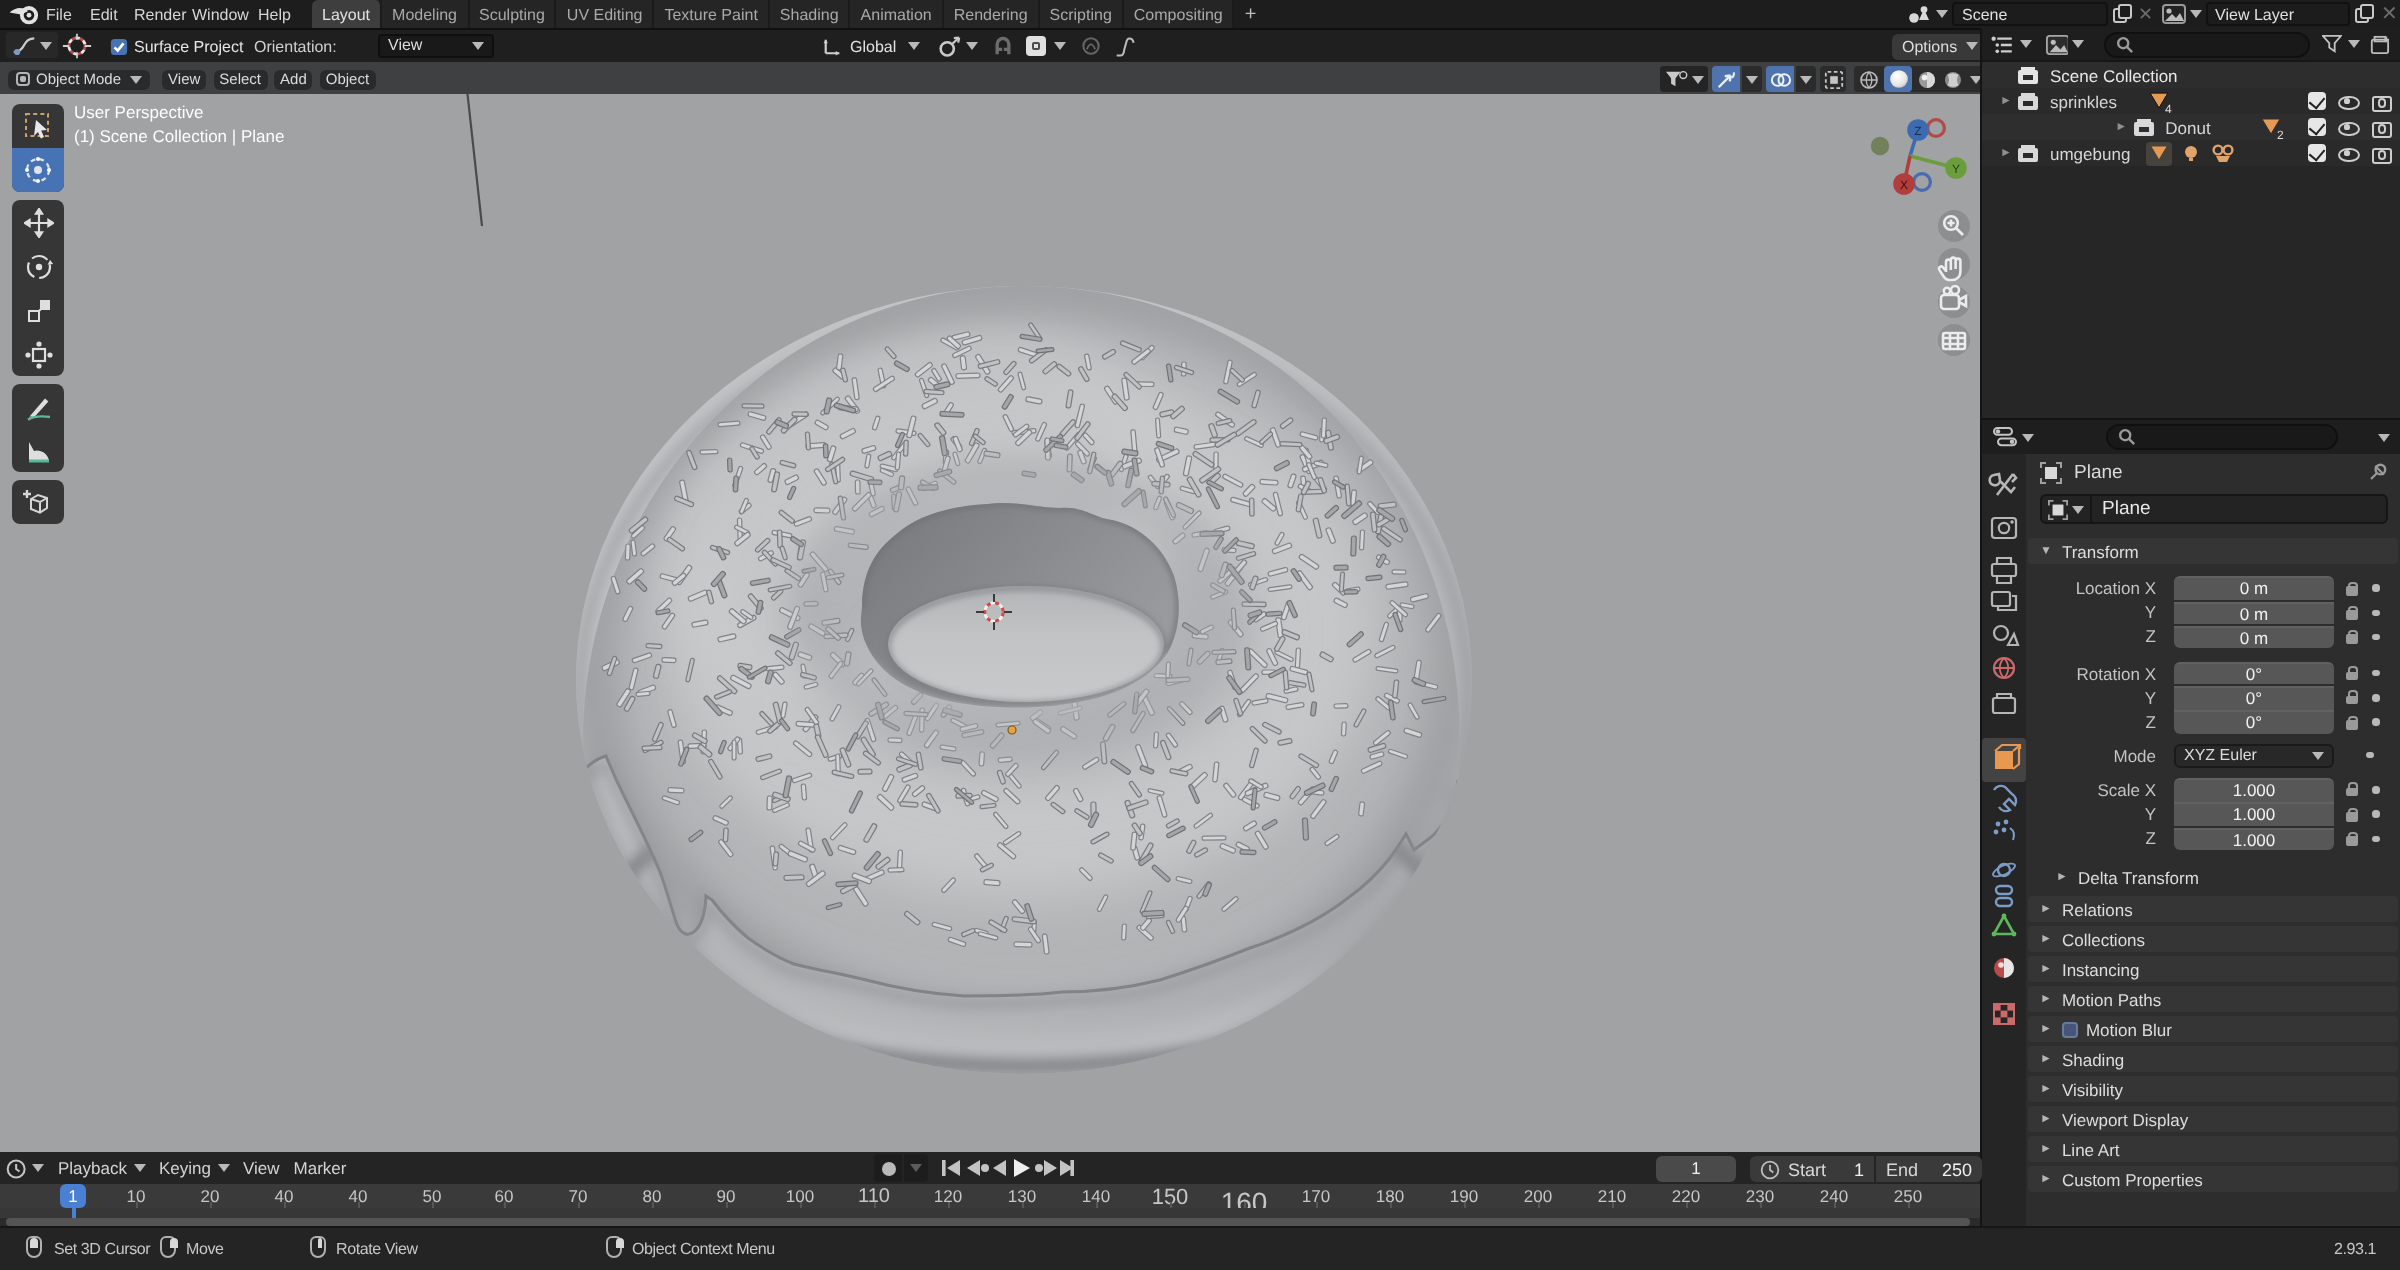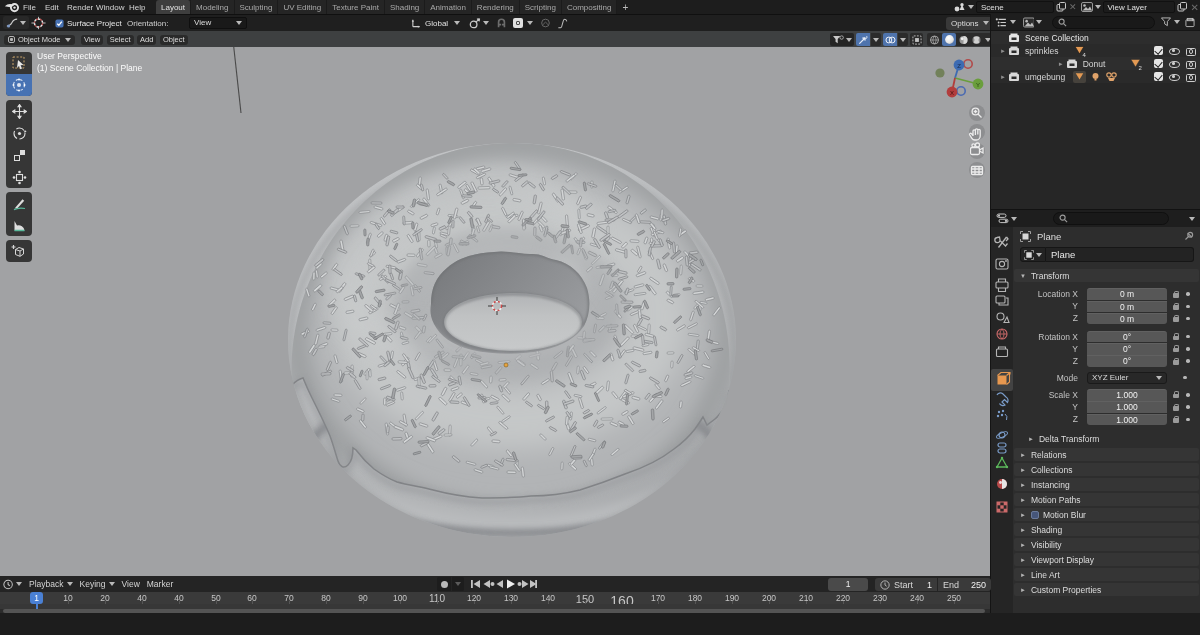--- a/index.html
+++ b/index.html
@@ -1645,13 +1645,34 @@
         <span style="position:absolute;left:954px;top:9px;width:1px;height:3px;background:#565656;"></span>
       </div>
     <div class="abs" style="left:0;top:28px;width:990px;height:5px;background:#373737;"></div>
 
     <div class="abs" style="left:30px;top:16px;width:13px;height:12px;background:#4a80d4;border-radius:3px;color:#fff;font-size:8.5px;text-align:center;line-height:12px;">1</div>
     <div class="abs" style="left:35.5px;top:28px;width:2px;height:5px;background:#4a80d4;"></div>
 
     <div class="abs" style="left:0;top:33px;width:990px;height:4px;background:#2b2b2b;"></div>
     <div class="abs" style="left:3px;top:33px;width:982px;height:4px;background:#545454;border-radius:2px;"></div>
   </div>
+  <div class="abs" id="statusbar">
+    <div style="position:relative;height:21px;">
+      <span class="mico" style="left:13px;">
+          <i style="left:1px;"></i>
+        </span>
+        <span class="s" style="left:27px;">Set 3D Cursor</span>
+      <span class="mico" style="left:80px;">
+          <i style="left:4px;"></i>
+        </span>
+        <span class="s" style="left:93px;">Move</span>
+      <span class="mico" style="left:155px;">
+          <i style="left:2.5px;top:0;width:2.5px;"></i>
+        </span>
+        <span class="s" style="left:168px;">Rotate View</span>
+      <span class="mico" style="left:303px;">
+          <i style="left:4px;"></i>
+        </span>
+        <span class="s" style="left:316px;">Object Context Menu</span>
+      <span class="s" style="left:1167px;">2.93.1</span>
+    </div>
+  </div>
 
 </div>
 </body></html>

